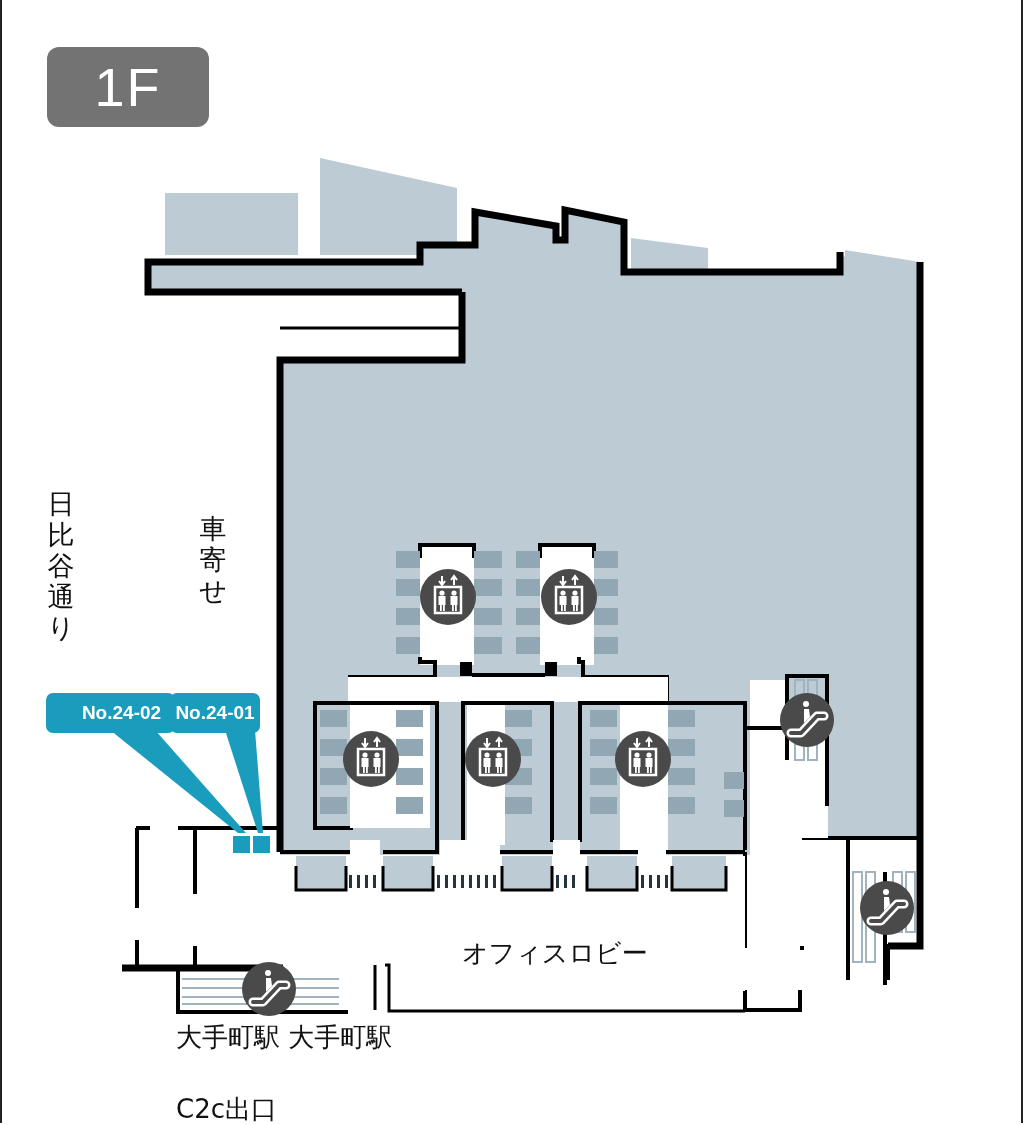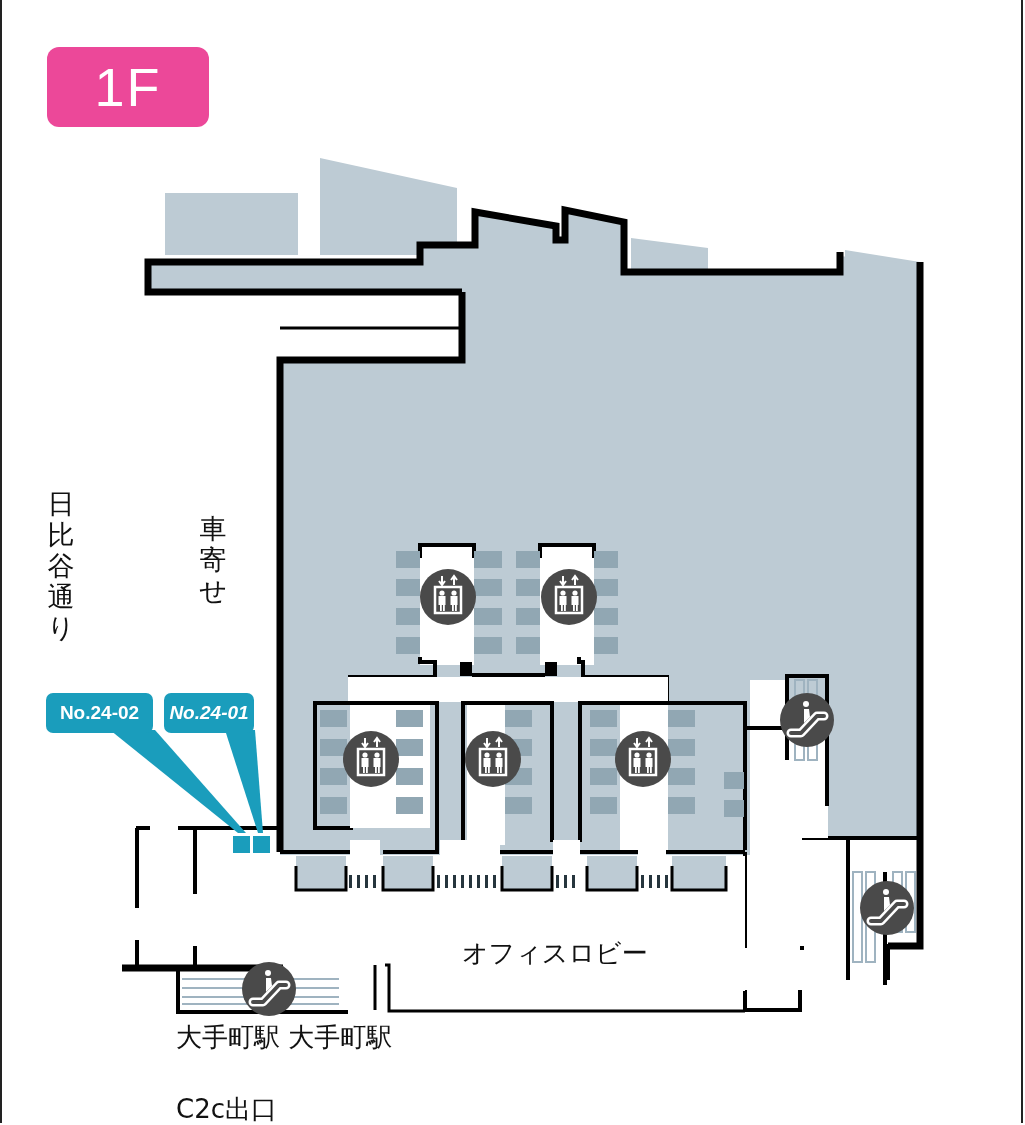--- a/index.html
+++ b/index.html
@@ -2,21 +2,21 @@
 <html><head>
   <meta charset="utf-8">
   <style>
     html, body { margin: 0; padding: 0; background: #ffffff; }
     body { width: 1025px; height: 1125px; position: relative; overflow: hidden;
            font-family: "DejaVu Sans", "Liberation Sans", sans-serif; }
     .frame { position: absolute; left: 0; top: 0; width: 1023px; height: 1123px;
              border-left: 2px solid #222; border-right: 2px solid #222; box-sizing: border-box; }
     #plan { position: absolute; left: 0; top: 0; }
     .floor-badge { position: absolute; left: 47px; top: 47px; width: 162px; height: 80px;
-                   background: #ec4899; border-radius: 12px; color: #fff;
+                   background: #737373; border-radius: 12px; color: #fff;
                    display: flex; align-items: center; justify-content: center;
                    font-family: "Liberation Sans", sans-serif; font-size: 54px; letter-spacing: 2px; }
     .vlabel { position: absolute; font-size: 27px; color: #111; line-height: 31px;
               width: 34px; text-align: center; font-family: "DejaVu Sans", sans-serif; }
     .vlabel span { display: block; }
     .hlabel { position: absolute; font-size: 26px; color: #111; font-family: "DejaVu Sans", sans-serif; white-space: nowrap; text-align: center; }
     .callout { position: absolute; height: 40px; background: #1a9dbc; color: #fff; border-radius: 7px;
                font-family: "Liberation Sans", sans-serif; font-weight: bold; font-size: 19px;
                display: flex; align-items: center; justify-content: center; }
   </style>
@@ -248,18 +248,18 @@
   <span>通</span>
   <span>り</span>
 </div>
 
 <div class="vlabel" style="left:196px; top:513px;">
   <span>車</span>
   <span>寄</span>
   <span>せ</span>
 </div>
 
-<div class="callout" style="left:46px; top:693px; width:107px;">No.24-02</div>
-<div class="callout" style="left:164px; top:693px; width:90px;font-style:italic;">No.24-01</div>
+<div class="callout" style="left:46px; top:693px; width:107px;padding-left:22px;">No.24-02</div>
+<div class="callout" style="left:170px; top:693px; width:90px;">No.24-01</div>
 
 <div class="hlabel" style="left:462px; top:936px;">オフィスロビー</div>
 <div class="hlabel" style="left:176px; top:1020px;">大手町駅 大手町駅</div>
 <div class="hlabel" style="left:176px; top:1092px;">C2c出口</div>
 
 </body></html>

